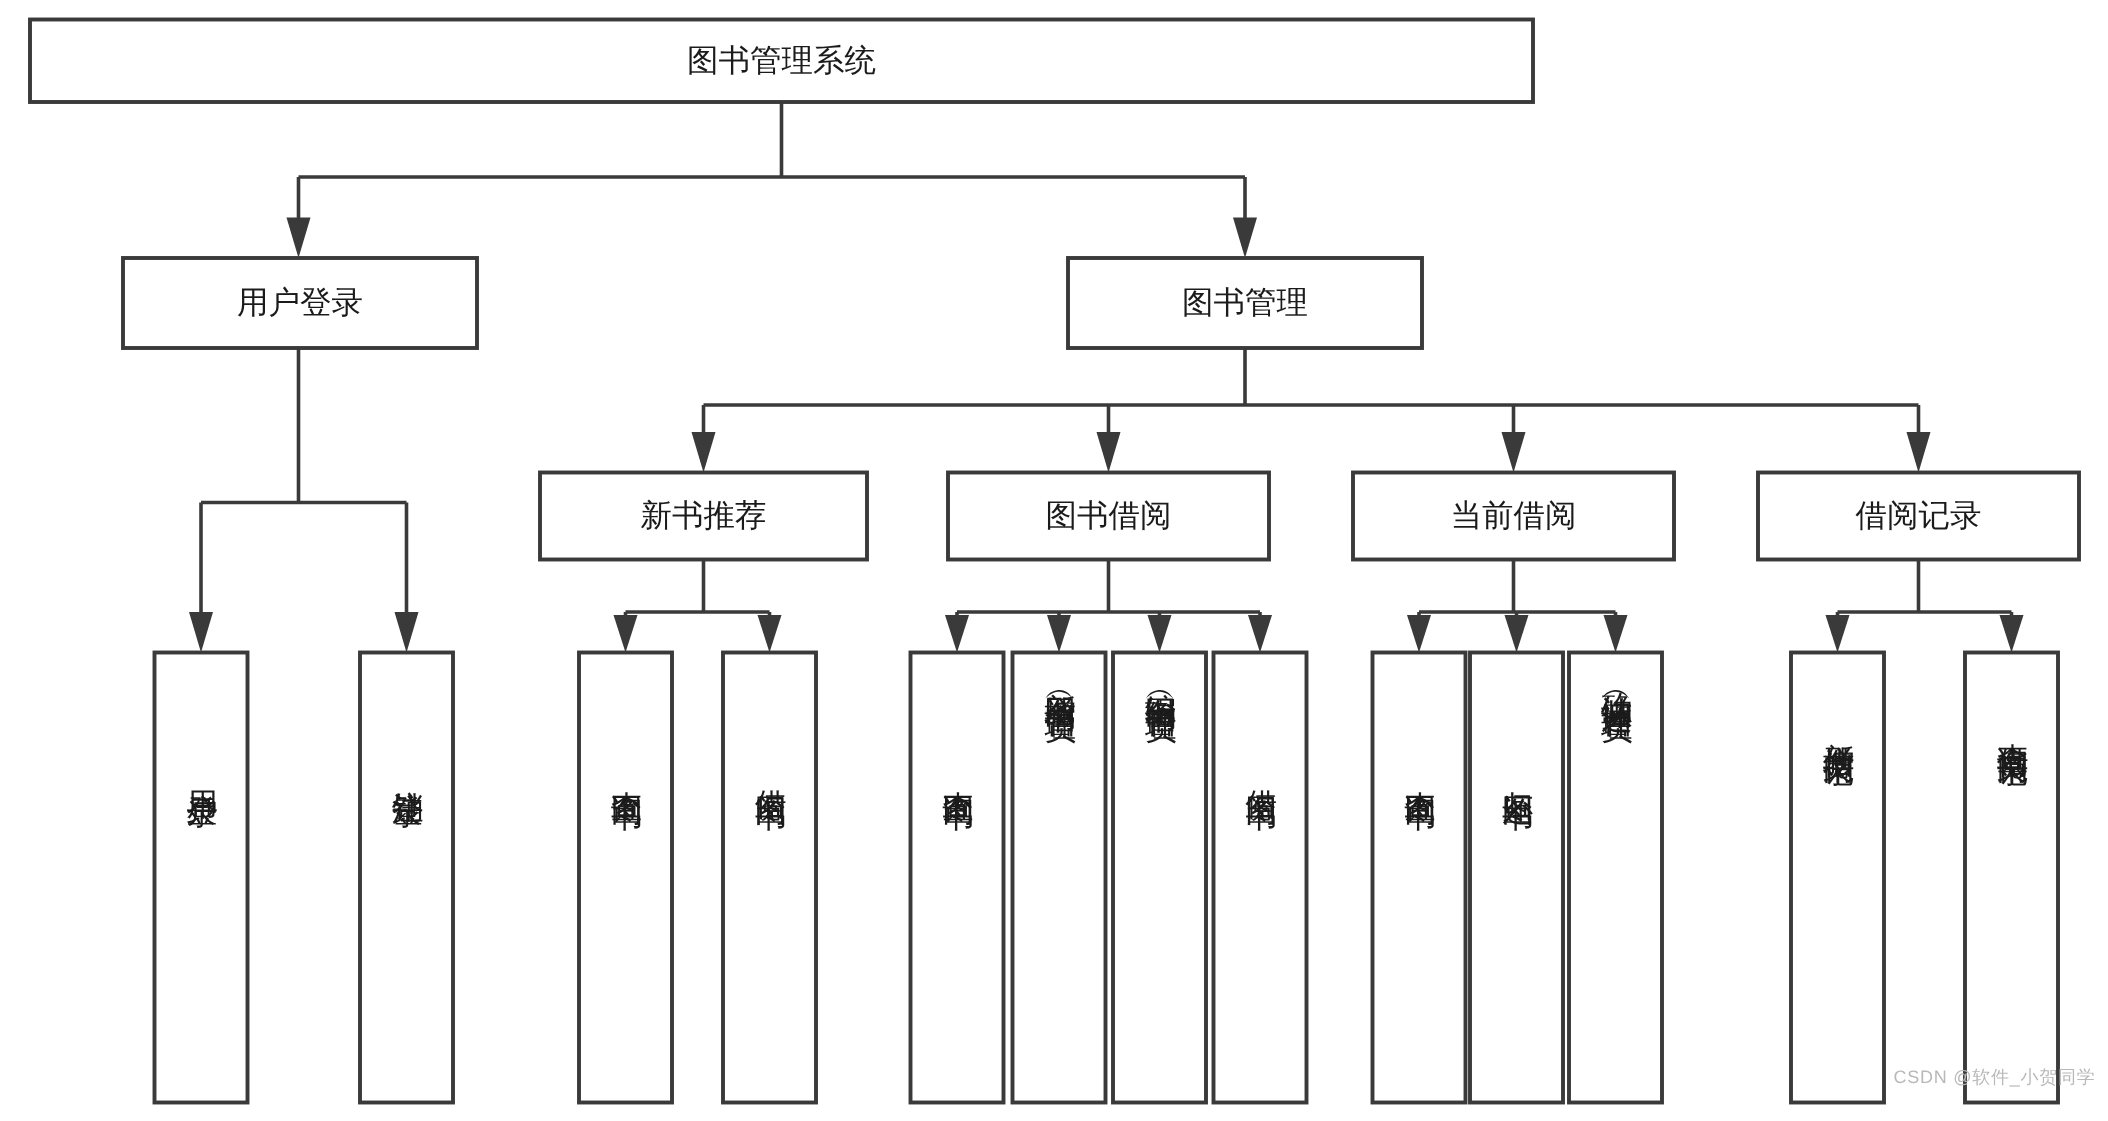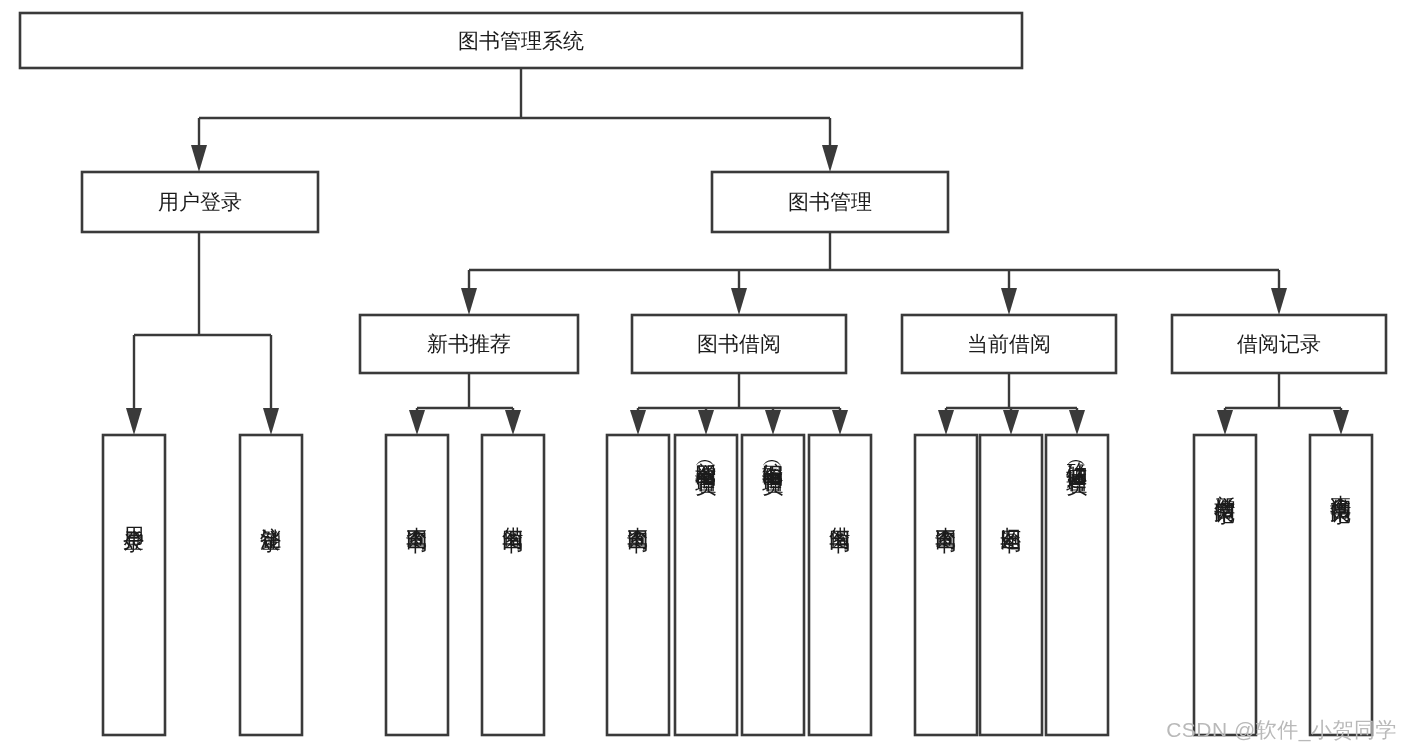--- a/index.html
+++ b/index.html
@@ -50,23 +50,23 @@
   .node-label {
     font-family: "Liberation Sans", "DejaVu Sans", sans-serif;
     font-size: 21px;
     fill: #1b1b1b;
     text-anchor: middle;
     dominant-baseline: middle;
   }
   .watermark-text {
     position: absolute;
     right: 8px;
-    bottom: 3px;
-    font-family: "Liberation Sans", "DejaVu Sans", sans-serif;
-    font-size: 21px;
+    bottom: 20px;
+    font-family: "Liberation Sans", "DejaVu Sans", sans-serif;
+    font-size: 12px;
     color: #b9b9b9;
     white-space: nowrap;
     letter-spacing: 0.5px;
   }
   .vlabel-wrap {
     position: absolute;
     display: flex;
     align-items: flex-start;
     justify-content: center;
     pointer-events: none;

